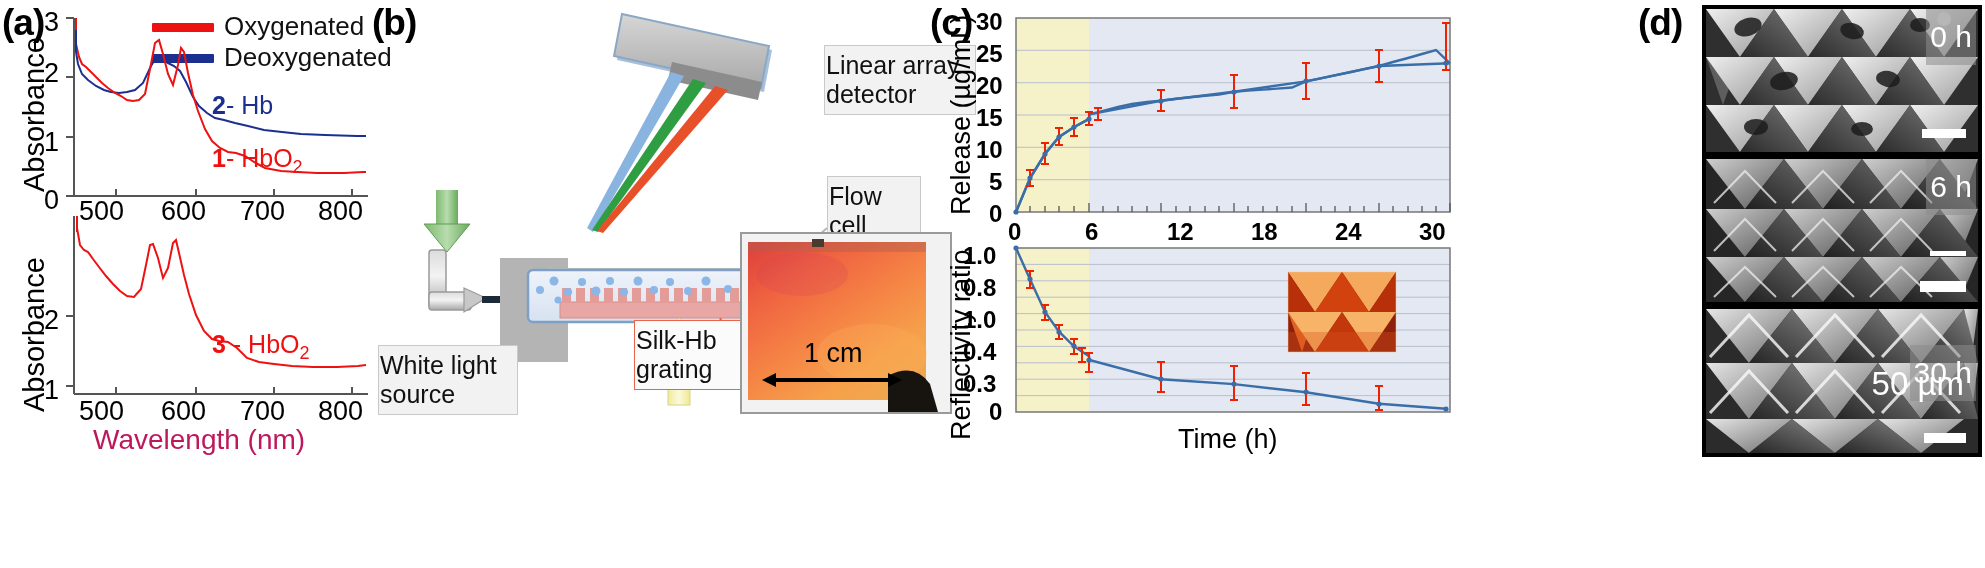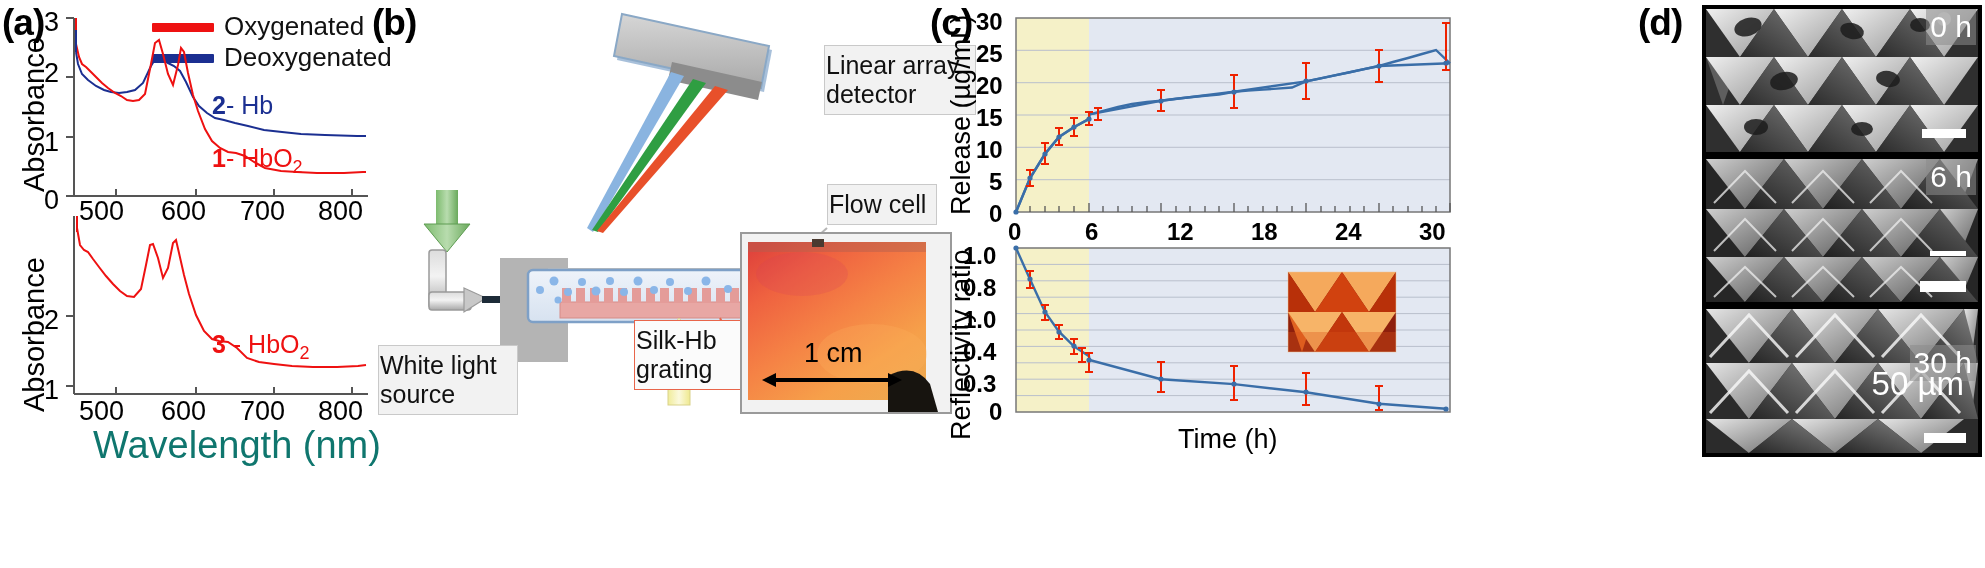--- a/index.html
+++ b/index.html
@@ -24,23 +24,23 @@
   .axis-title-y {
     position: absolute;
     transform-origin: 0 0;
     transform: rotate(-90deg);
     font-size: 29px;
     white-space: nowrap;
     color: #000;
   }
   .axis-title-x {
     position: absolute;
-    font-size: 38px;
+    font-size: 28px;
     white-space: nowrap;
-    color: #0f766e;
+    color: #be185d;
   }
   .tick-label { position: absolute; font-size: 27px; color: #000; }
 
   .legend-swatch { position: absolute; height: 9px; border-radius: 1px; }
   .legend-text { position: absolute; font-size: 26px; color: #111; white-space: nowrap; }
 
   .curve-label { position:absolute; font-size:25px; white-space:nowrap;}
   .curve-label b { font-weight:bold; }
   .sub { font-size: 18px; vertical-align: sub; }
 
@@ -69,21 +69,21 @@
   .caxis-title-y {
     position:absolute; transform-origin:0 0; transform: rotate(-90deg);
     font-size:27px; color:#000; white-space:nowrap;
   }
 
   
   #panel-d { position: absolute; left: 1630px; top: 0; width: 355px; height: 460px; }
   .sem-tag {
     position:absolute; color:#fff; font-size:30px;
     background: rgba(140,140,140,0.55);
-    padding: 2px 4px; line-height:1.05;
+    padding: 12px 4px; line-height:1.05;
   }
   .scalebar { position:absolute; background:#fff; }
   .scaletext { position:absolute; color:#fff; font-size:33px; }
 </style>
 </head>
 <body>
 
 <div class="figure">
 
 <div id="panel-a">
@@ -271,21 +271,21 @@
       <rect x="296" y="345" width="22" height="60" fill="url(#gyellow)" stroke="#d9d289" stroke-width="1"></rect>
       <polygon points="284,348 330,348 307,318" fill="url(#gyellow)" stroke="#d9d289" stroke-width="1"></polygon>
     </g>
 
     <line x1="410" y1="268" x2="455" y2="228" stroke="#b5b5b5" stroke-width="2"></line>
     <line x1="348" y1="318" x2="372" y2="368" stroke="#e8654a" stroke-width="2"></line>
   </svg>
 
   <div class="callout" style="left:452px;top:45px;width:152px;">Linear array
 detector</div>
-  <div class="callout" style="left:455px;top:184px;width:110px;">Flow cell</div>
+  <div class="callout" style="left:455px;top:176px;width:94px;">Flow cell</div>
   <div class="callout" style="left:6px;top:345px;width:140px;">White light
 source</div>
   <div class="callout red" style="left:262px;top:320px;width:120px;">Silk-Hb
 grating</div>
 
   <div style="position:absolute;left:368px;top:232px;width:212px;height:182px;background:#f0f0f0;border:2px solid #9a9a9a;overflow:hidden;">
     <svg width="208" height="178" style="display:block;">
       <defs>
         <linearGradient id="gsilk" x1="0.1" y1="0" x2="0.85" y2="1">
           <stop offset="0%" stop-color="#e0443c"></stop>

